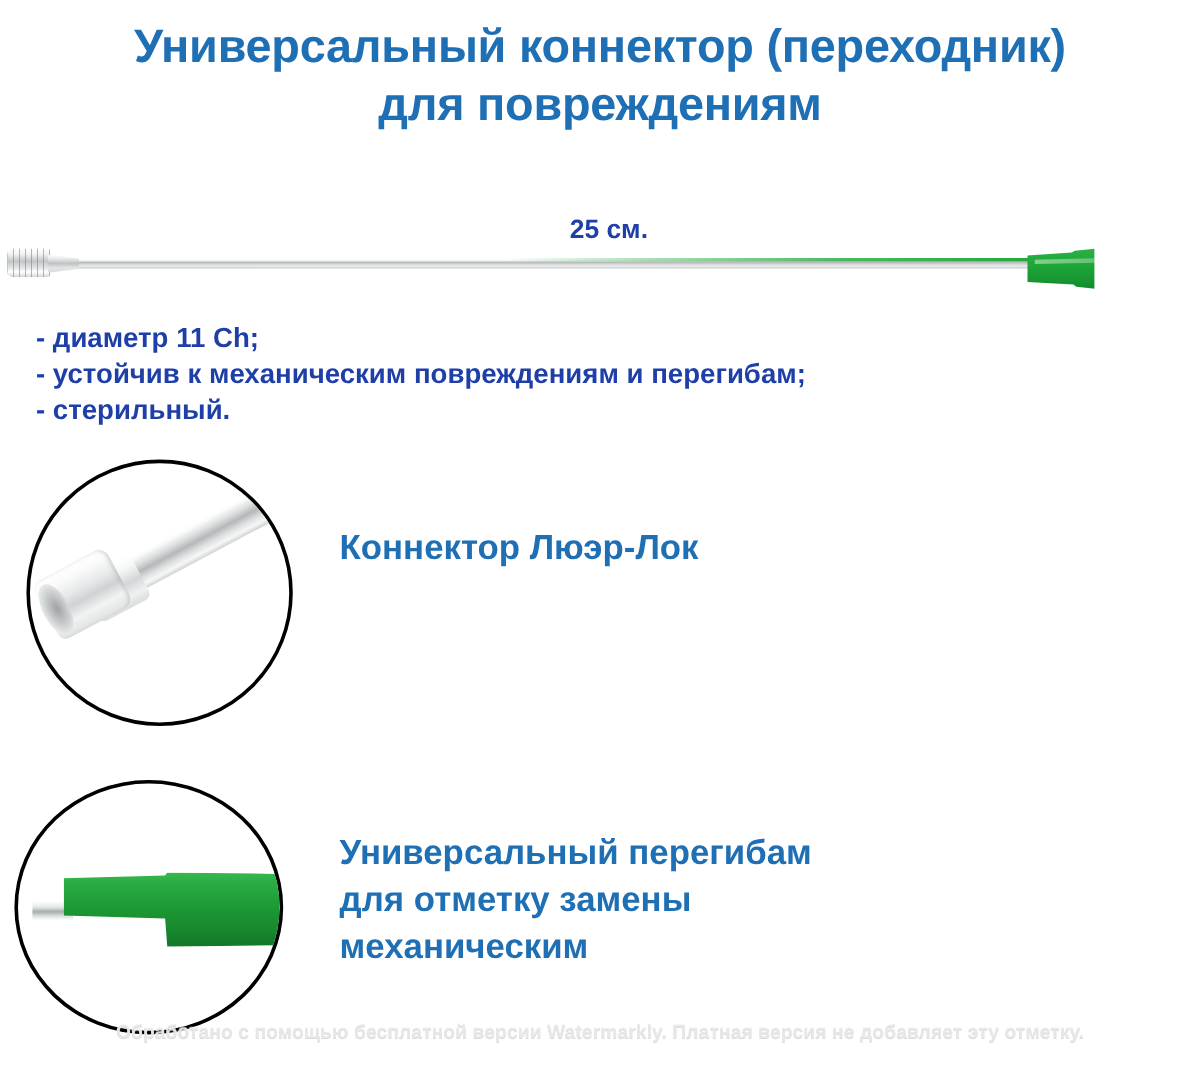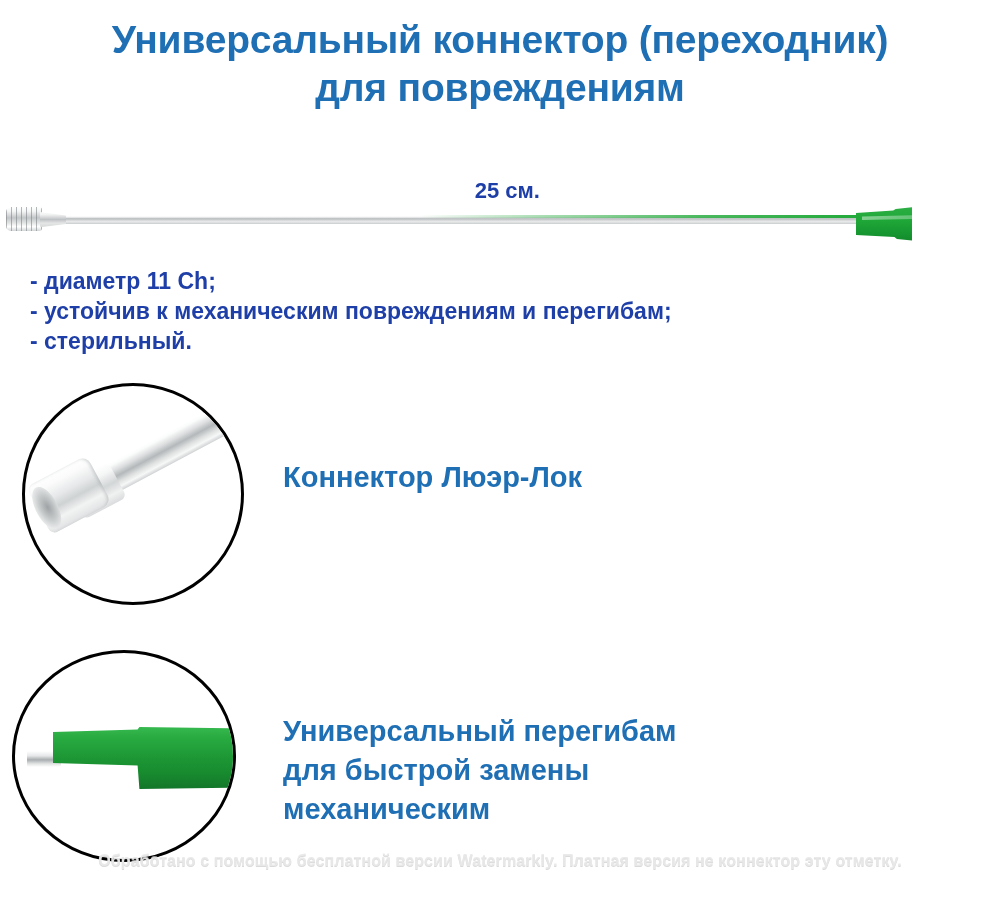--- a/index.html
+++ b/index.html
@@ -165,21 +165,20 @@
     border-radius: 50%;
     background: #ffffff;
     overflow: hidden;
   }
   .callout-text {
     position: absolute;
     color: #1f6fb5;
     font-size: 29px;
     font-weight: 700;
     line-height: 39px;
-    margin-top: 20px;
   }
   .callout-line { white-space: nowrap; }
 
   
   #zoom-luer { position: absolute; inset: 0; }
   #zoom-luer .z-tube {
     position: absolute;
     left: 60px;
     top: 92px;
     width: 190px;
@@ -320,20 +319,20 @@
 
   <div class="callout">
     <div class="callout-circle" style="left:12px; top:650px; width:218px; height:206px;">
       <div id="zoom-green">
         <div class="z-stub"></div>
         <div class="z-adapter"></div>
       </div>
     </div>
     <div class="callout-text" style="left:283px; top:692px;">
       <div class="callout-line">Универсальный перегибам</div>
-      <div class="callout-line">для быстрой замены</div>
+      <div class="callout-line">для отметку замены</div>
       <div class="callout-line">механическим</div>
     </div>
   </div>
 
-  <div class="watermark">Обработано с помощью бесплатной версии Watermarkly. Платная версия не коннектор эту отметку.</div>
+  <div class="watermark">Обработано с помощью бесплатной версии Watermarkly. Платная версия не добавляет эту отметку.</div>
 
 </div>
 
 </body></html>

